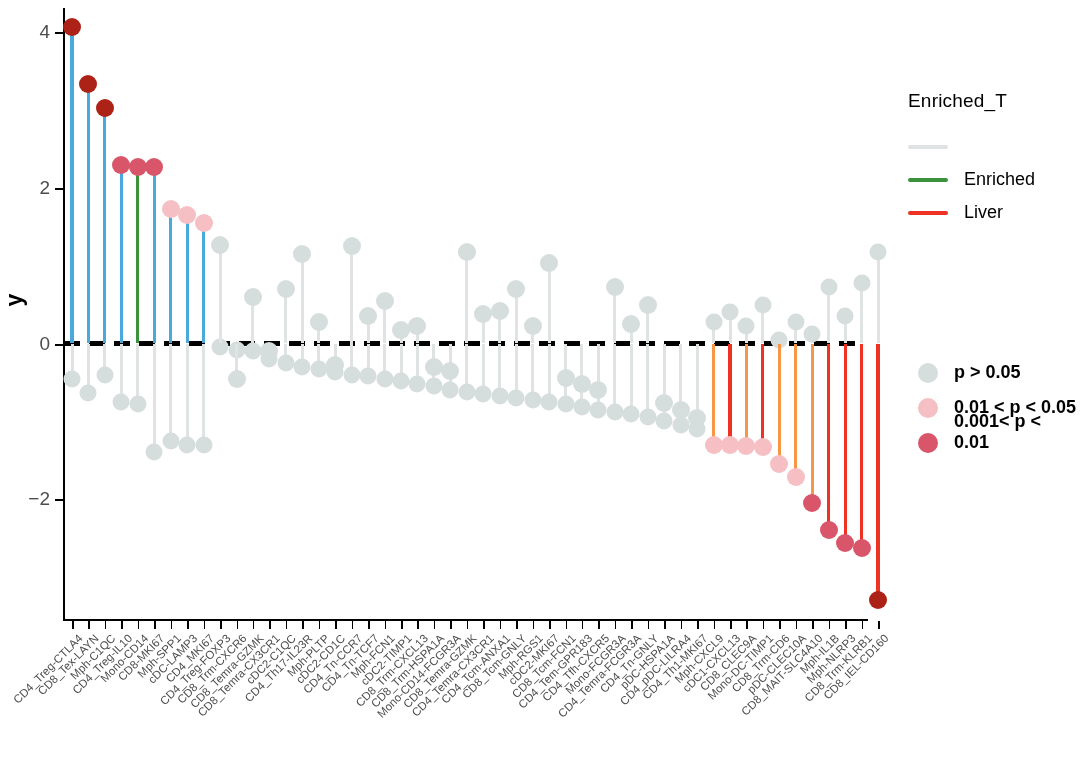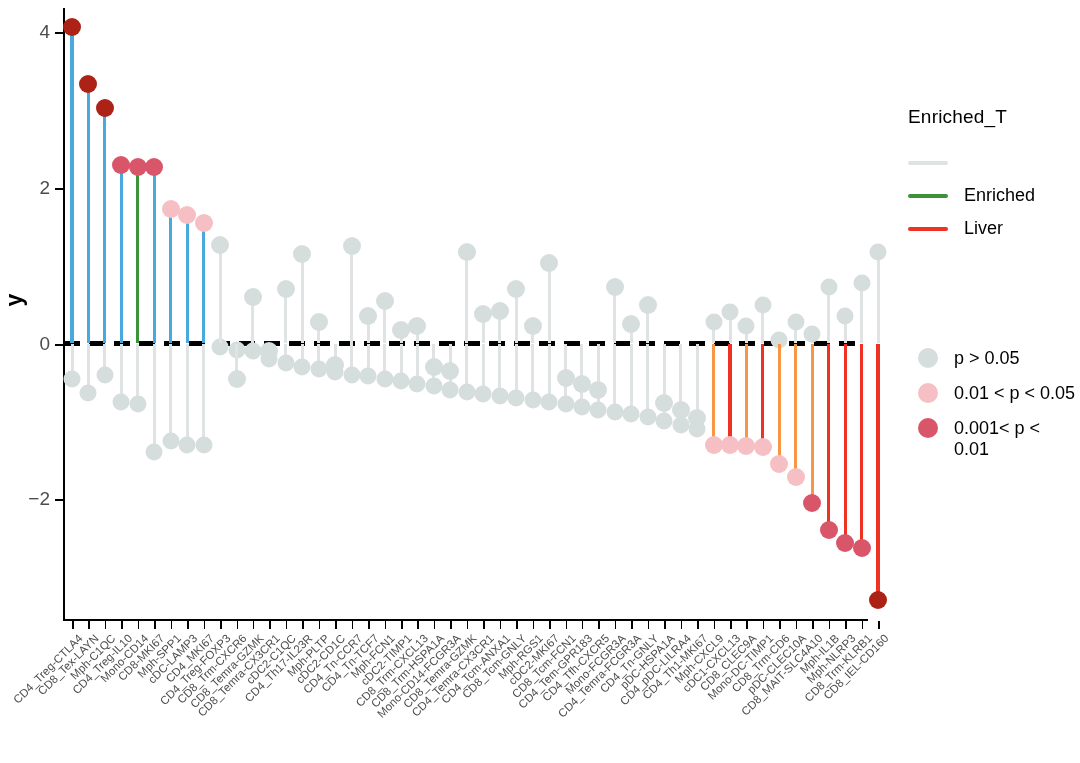--- a/index.html
+++ b/index.html
@@ -26,28 +26,28 @@
   
   #zero-line{position:absolute;left:64px;top:341px;width:800px;height:5px;
              background:repeating-linear-gradient(to right,#000 0px,#000 16px,transparent 16px,transparent 25px);}
 
   
   #x-labels{position:absolute;left:0;top:0;width:1080px;height:763px;pointer-events:none;}
   .xl{position:absolute;font-size:11.5px;color:#4d4d4d;white-space:nowrap;
       transform-origin:right top;transform:rotate(-45deg);text-align:right;}
 
   
-  #legend-col{position:absolute;left:908px;top:106px;width:172px;}
+  #legend-col{position:absolute;left:908px;top:90px;width:172px;}
   .legend-title{font-size:19px;color:#000;margin-bottom:18px;letter-spacing:.2px;}
   .lg-row{display:flex;align-items:center;height:33px;}
   .lg-line{width:40px;height:4px;border-radius:2px;margin-right:16px;flex:0 0 40px;}
   .lg-text{font-size:18px;color:#000;}
   #legend-tp{position:absolute;left:908px;top:348px;width:172px;}
   .lg-dot{width:20px;height:20px;border-radius:50%;margin-right:16px;margin-left:10px;flex:0 0 20px;}
-  .lg-row-tp{display:flex;align-items:flex-start;height:35px;}
+  .lg-row-tp{display:flex;align-items:flex-end;height:35px;font-weight:bold;}
 </style>
 </head>
 <body>
 
 <div id="root">
 
   <div id="y-axis-line"></div>
   <div id="x-axis-line"></div>
   <div id="y-axis-title">y</div>
 

